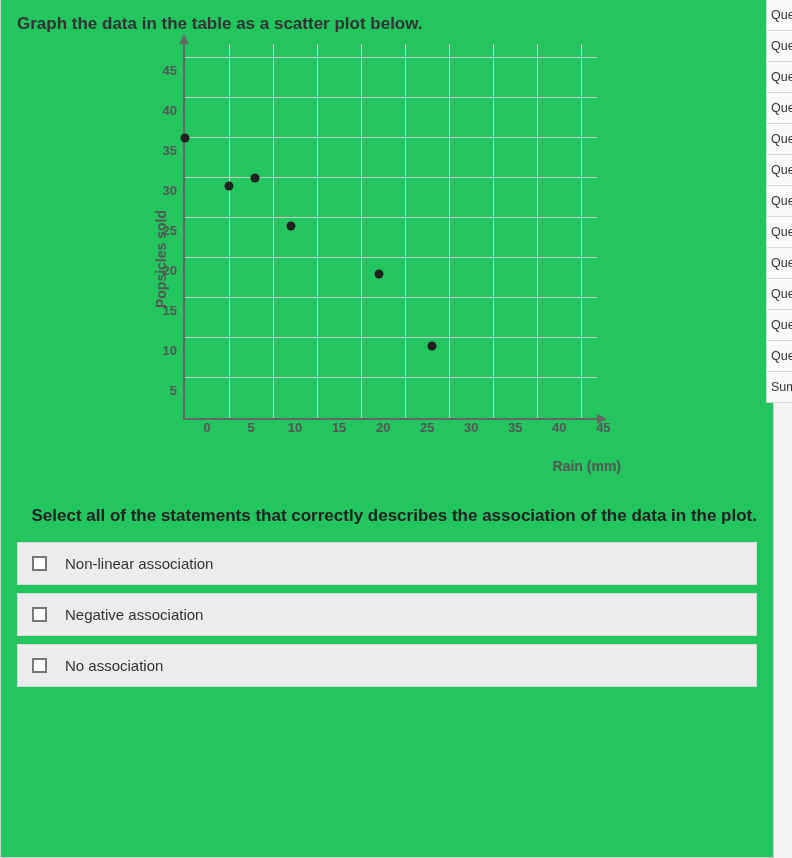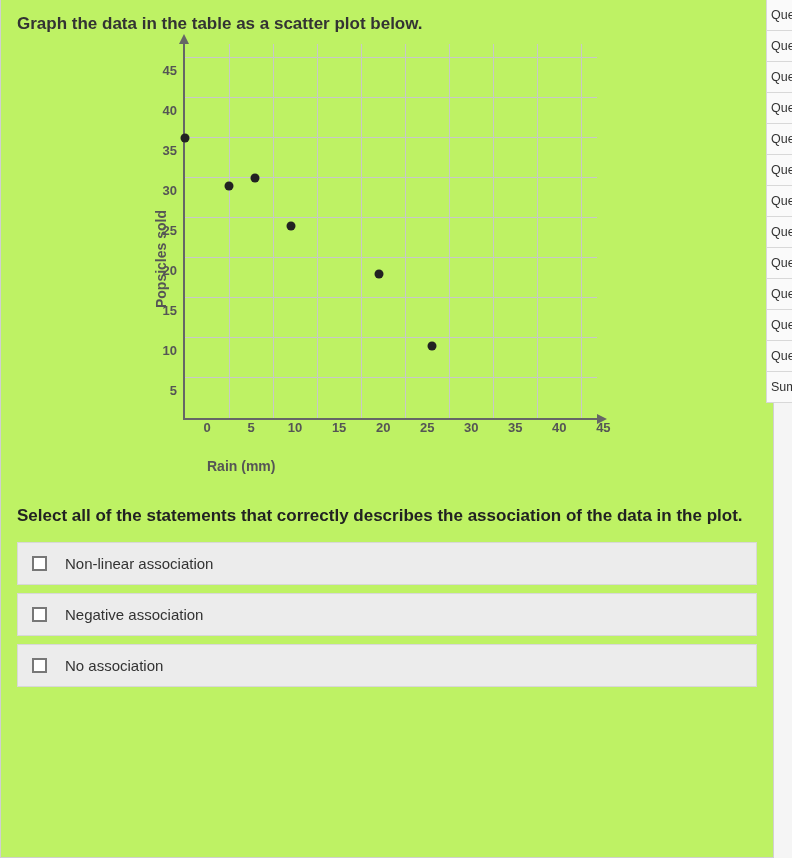--- a/index.html
+++ b/index.html
@@ -6,21 +6,21 @@
     body {
       font-family: Arial, Helvetica, sans-serif;
       background: #f5f5f5;
       width: 792px;
       height: 858px;
       overflow: hidden;
       position: relative;
       color: #333;
     }
     .main-panel {
-      background: #bef264;
+      background: #22c55e;
       border: 1px solid #d0d0d0;
       border-top: none;
       padding: 14px 16px 10px 16px;
       width: 774px;
       height: 858px;
     }
     .sidebar {
       position: absolute;
       right: 0;
       top: 0;
@@ -136,34 +136,35 @@
       transform: translateX(-50%);
       position: absolute;
     }
     .xticks-wrap {
       position: relative;
       height: 18px;
       margin-left: 30px;
       width: 414px;
     }
     .xlabel {
-      text-align: left;
+      text-align: right;
       font-size: 14px;
       font-weight: 600;
       color: #555;
       margin-top: 20px;
       margin-left: 30px;
       width: 414px;
     }
     .question2 {
       font-size: 17px;
       font-weight: 600;
       color: #222;
       margin: 18px 0 14px 0;
       line-height: 1.4;
+      text-align: right;
     }
     .option {
       background: #ececec;
       border: 1px solid #d8d8d8;
       padding: 12px 14px;
       margin-bottom: 8px;
       display: flex;
       align-items: center;
       cursor: pointer;
     }

